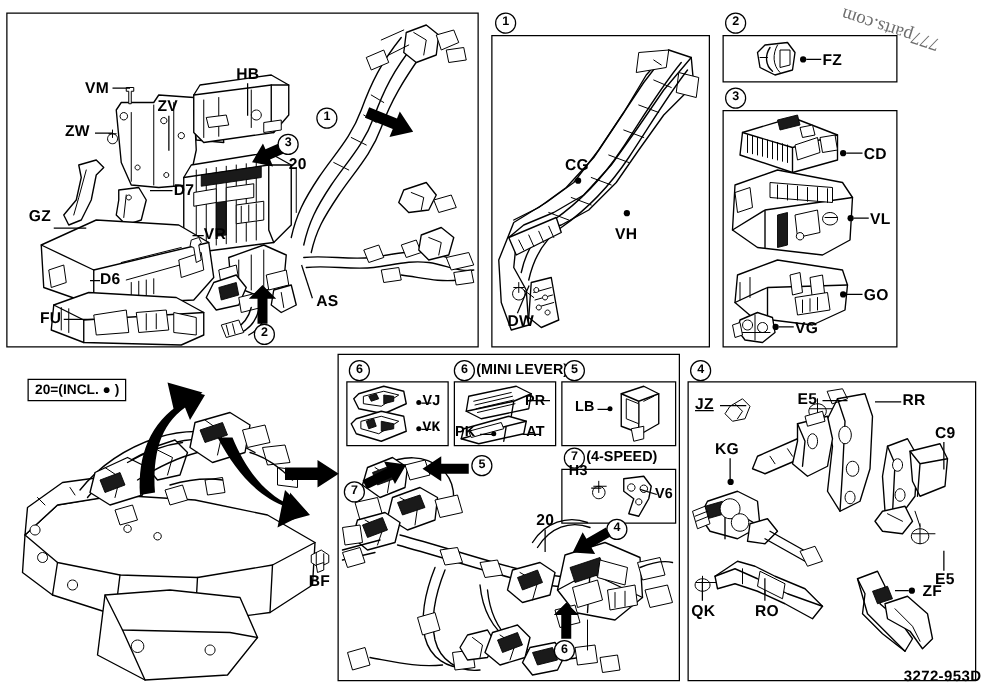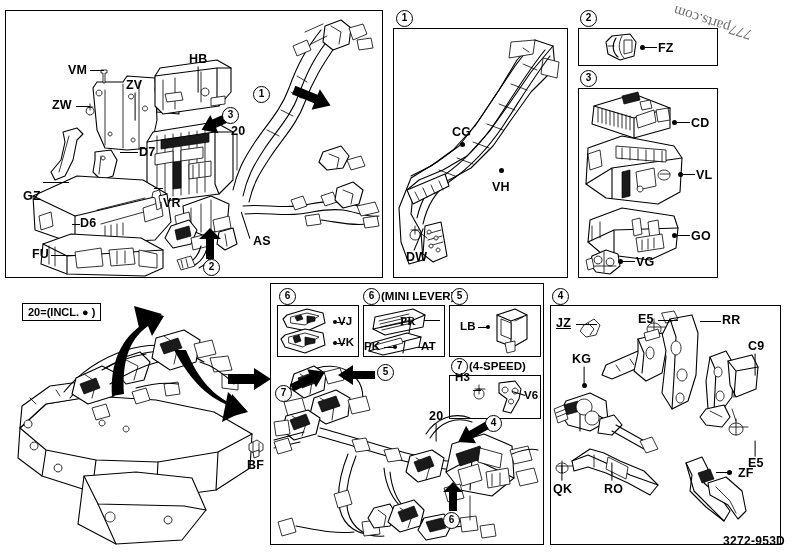--- a/index.html
+++ b/index.html
@@ -197,24 +197,24 @@
 
   <div class="plabel" style="left:189px;top:52px;">HB</div>
   <div class="lead" style="left:198px;top:66px;width:26px;transform:rotate(90deg);transform-origin:0 50%;"></div>
 
   <div class="plabel" style="left:52px;top:98px;">ZW</div>
   <div class="lead" style="left:76px;top:106px;width:14px;"></div>
 
   <div class="plabel" style="left:139px;top:145px;">D7</div>
   <div class="lead" style="left:120px;top:152px;width:18px;"></div>
 
-  <div class="plabel" style="left:23px;top:189px;">GZ</div>
+  <div class="plabel" style="left:23px;top:166px;">GZ</div>
   <div class="lead" style="left:43px;top:182px;width:26px;"></div>
 
-  <div class="plabel" style="left:163px;top:196px;">VR</div>
+  <div class="plabel" style="left:163px;top:180px;">VR</div>
   <div class="lead" style="left:154px;top:188px;width:9px;"></div>
 
   <div class="plabel" style="left:80px;top:216px;">D6</div>
   <div class="lead" style="left:72px;top:224px;width:8px;"></div>
 
   <div class="plabel" style="left:32px;top:247px;">FU</div>
   <div class="lead" style="left:51px;top:255px;width:24px;"></div>
 
   <div class="plabel" style="left:253px;top:234px;">AS</div>
   <div class="lead" style="left:250px;top:238px;width:28px;transform:rotate(-108deg);transform-origin:0 50%;"></div>
@@ -465,39 +465,39 @@
           <path d="M16 32 L22 30 L24 36 L18 38 Z"></path>
           <path d="M28 32 L38 34 L38 38 L28 40 Z"></path>
         </g>
   </svg>
   </div>
   <div class="dot sm" style="left:333px;top:320px;"></div>
   <div class="lead" style="left:337px;top:322px;width:8px;"></div>
   <div class="plabel sm" style="left:338px;top:315px;">VJ</div>
   <div class="dot sm" style="left:333px;top:341px;"></div>
   <div class="lead" style="left:337px;top:343px;width:8px;"></div>
-  <div class="plabel sm" style="left:338px;top:336px;">VK</div>
+  <div class="plabel sm" style="left:338px;top:336px;font-family:Liberation Mono, monospace;">VK</div>
 
   <div class="circnum" style="left:363px;top:288px;">6</div>
   <div class="ptitle" style="left:381px;top:290px;">(MINI LEVER)</div>
   <div class="subpanel" style="left:363px;top:305px;width:82px;height:52px;"></div>
   <div class="art" style="left:363px;top:305px;">
   <svg width="82" height="52" viewBox="0 0 82 52">
     <path class="fl" d="M12 12 L50 4 L62 10 L60 22 L22 30 L10 24 Z"></path>
     <path class="ln" d="M10 24 L48 16 L62 10 M48 16 L46 28"></path>
     <g class="ln2">
           <path d="M16 16 L46 9 M17 19 L47 12 M18 22 L48 15 M19 25 L49 18"></path>
         </g>
     <path class="fl" d="M8 38 L44 28 L58 32 L56 42 L20 50 L6 46 Z"></path>
     <path class="ln" d="M6 46 L42 36 L58 32 M42 36 L40 48"></path>
     <path class="fl2" d="M12 40 L38 33 L40 38 L14 45 Z"></path>
   </svg>
   </div>
   <div class="lead" style="left:424px;top:320px;width:16px;"></div>
-  <div class="plabel sm" style="left:400px;top:315px;font-family:Liberation Serif, serif;">PR</div>
+  <div class="plabel sm" style="left:420px;top:315px;">PR</div>
   <div class="plabel sm" style="left:364px;top:340px;">PK</div>
   <div class="lead" style="left:384px;top:347px;width:10px;"></div>
   <div class="dot sm" style="left:393px;top:345px;"></div>
   <div class="lead" style="left:418px;top:347px;width:14px;"></div>
   <div class="plabel sm" style="left:421px;top:340px;">AT</div>
 
   <div class="circnum" style="left:451px;top:288px;">5</div>
   <div class="subpanel" style="left:449px;top:305px;width:92px;height:52px;"></div>
   <div class="art" style="left:449px;top:305px;">
   <svg width="92" height="52" viewBox="0 0 92 52">

